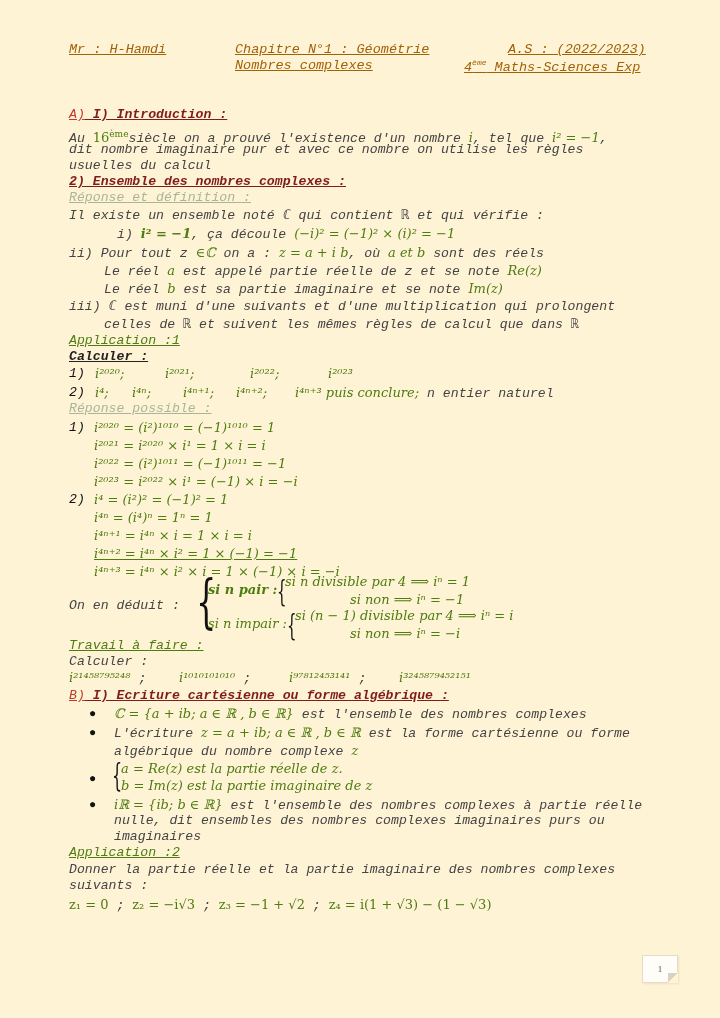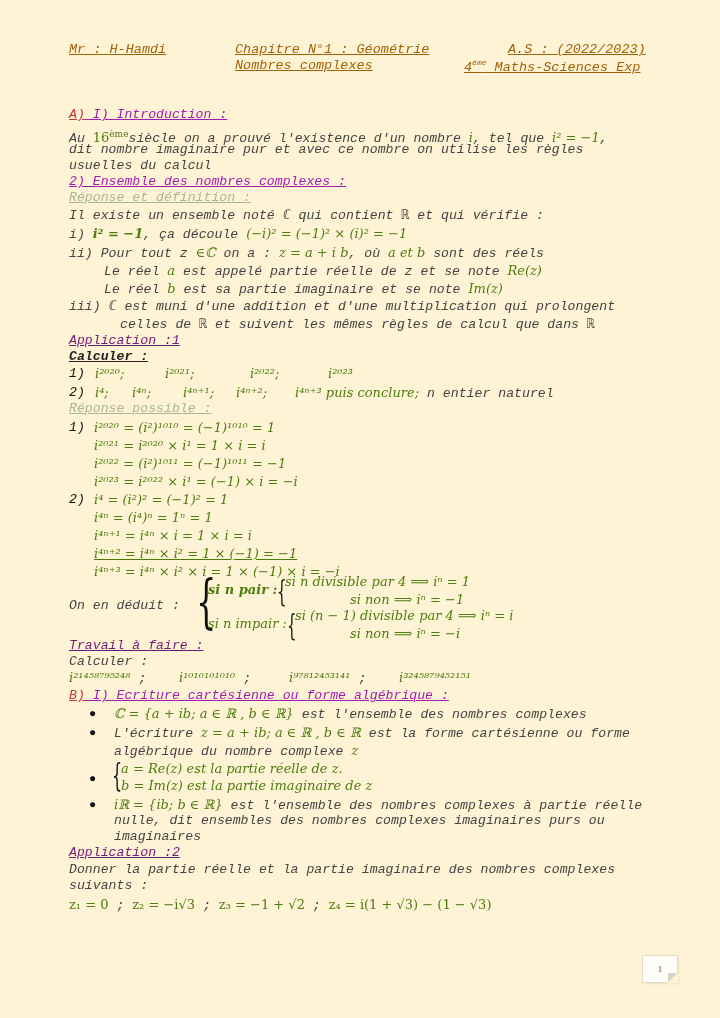--- a/index.html
+++ b/index.html
@@ -11,22 +11,22 @@
     position: relative;
   }
   .hdr { position: absolute; font-style: italic; text-decoration: underline; font-size: 13.5px; color: #a16207; white-space: nowrap; }
   .hdr sup { font-size: 8px; }
   .line { position: absolute; left: 69px; white-space: nowrap; font-style: italic; font-size: 13.2px; color: #444; line-height: 16px; }
   .math { font-family: "DejaVu Serif", "Liberation Serif", serif; font-style: italic; color: #4d7c0f; font-size: 13px; }
   .math.up { font-style: normal; }
   .math sup { font-size: 9px; }
   .bold { font-weight: bold; }
   .h-red { color: #c0392b; text-decoration: underline; }
-  .h-blue { color: #a21caf; text-decoration: underline; }
-  .h-green { color: #701a75; text-decoration: underline; }
+  .h-blue { color: #7f1d1d; text-decoration: underline; font-weight: bold; }
+  .h-green { color: #4d7c0f; text-decoration: underline; }
   .h-gray { color: #a9b59a; text-decoration: underline; }
   .black-u { color: #222; text-decoration: underline; font-weight: bold; }
   .indent { left: 104px; }
   .indent2 { left: 94px; }
   .bullet { position: absolute; left: 89px; font-size: 12px; color: #111; font-style: normal; }
   .brace { font-family: "DejaVu Serif", serif; font-style: normal; color: #111; }
   .pagenum {
     position: absolute; left: 642px; top: 955px; width: 34px; height: 26px;
     background: #fffdf8; border: 1px solid #e6dcc5; box-shadow: 1px 1px 2px rgba(0,0,0,0.08);
     font-family: "Liberation Serif", serif; font-size: 9px; color: #555;
@@ -50,34 +50,34 @@
   <span class="h-red">A)</span><span class="h-blue"> I) Introduction :</span>
 </div>
 <div class="line" style="top:126px;">
   <span>Au </span><span class="math up"><span>16</span><sup>ème</sup></span><span>siècle on a prouvé l'existence d'un nombre </span><span class="math">i</span><span>, tel que </span><span class="math">i² = −1</span><span>,</span>
 </div>
 <div class="line" style="top:142px;">dit nombre imaginaire pur et avec ce nombre on utilise les règles</div>
 <div class="line" style="top:158px;">usuelles du calcul</div>
 <div class="line h-blue" style="top:174px;">2) Ensemble des nombres complexes :</div>
 <div class="line h-gray" style="top:190px;">Réponse et définition :</div>
 <div class="line" style="top:208px;">Il existe un ensemble noté ℂ qui contient ℝ et qui vérifie :</div>
-<div class="line" style="top:226px;">
+<div class="line" style="top:226px;margin-left:48px;">
   <span>i) </span><span class="math bold">i² = −1</span><span>, ça découle </span><span class="math">(−i)² = (−1)² × (i)² = −1</span>
 </div>
 <div class="line" style="top:245px;">
   <span>ii) Pour tout z </span><span class="math">∈ℂ</span><span> on a : </span><span class="math">z = a + i b</span><span>, où </span><span class="math">a et b</span><span> sont des réels</span>
 </div>
 <div class="line indent" style="top:263px;">
   <span>Le réel </span><span class="math">a</span><span> est appelé partie réelle de z et se note </span><span class="math">Re(z)</span>
 </div>
 <div class="line indent" style="top:281px;">
   <span>Le réel </span><span class="math">b</span><span> est sa partie imaginaire et se note </span><span class="math">Im(z)</span>
 </div>
-<div class="line" style="top:299px;">iii) ℂ est muni d'une addition et d'une multiplication qui prolongent</div>
-<div class="line indent" style="top:317px;margin-left:16px;">celles de ℝ et suivent les mêmes règles de calcul que dans ℝ</div>
+<div class="line" style="top:299px;">iii) ℂ est muni d'une suivants et d'une multiplication qui prolongent</div>
+<div class="line indent" style="top:317px;">celles de ℝ et suivent les mêmes règles de calcul que dans ℝ</div>
 
 <div class="line h-green" style="top:333px;">Application :1</div>
 <div class="line black-u" style="top:349px;">Calculer :</div>
 <div class="line" style="top:366px;">
   <span style="color:#111">1) </span>
   <span class="math" style="position:absolute;left:26px">i²⁰²⁰;</span>
   <span class="math" style="position:absolute;left:96px">i²⁰²¹;</span>
   <span class="math" style="position:absolute;left:181px">i²⁰²²;</span>
   <span class="math" style="position:absolute;left:259px">i²⁰²³</span>
 </div>

